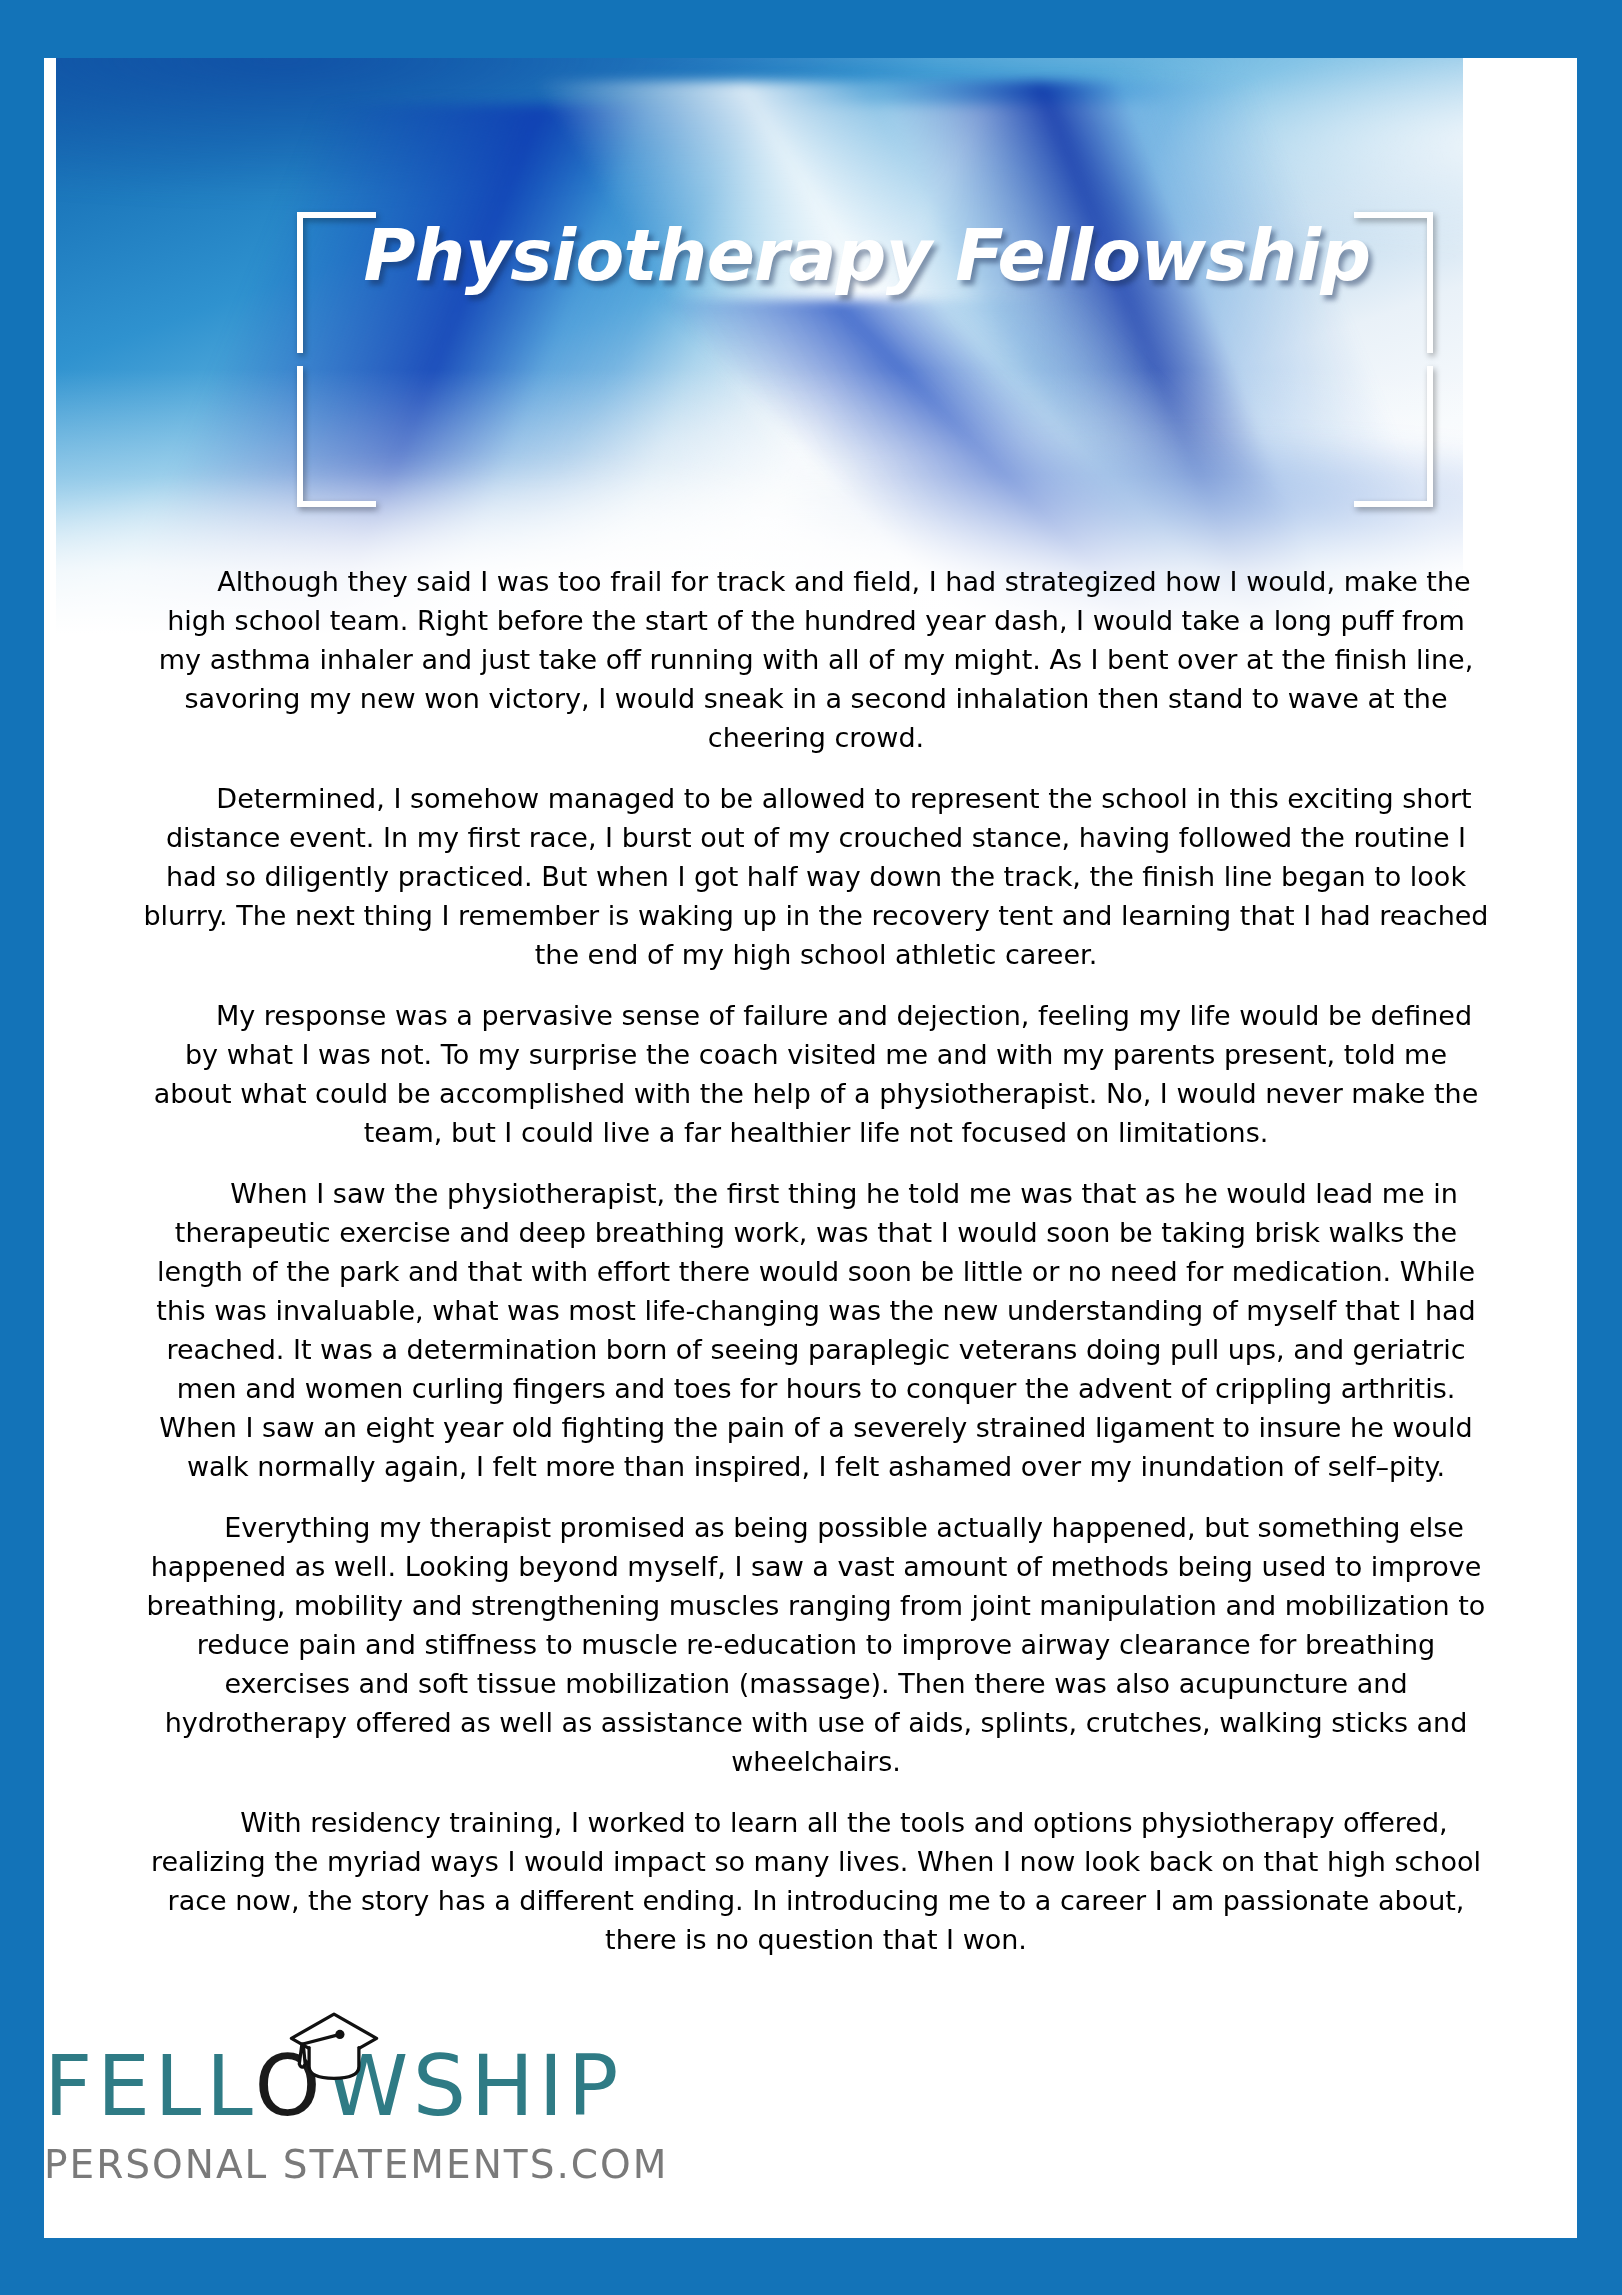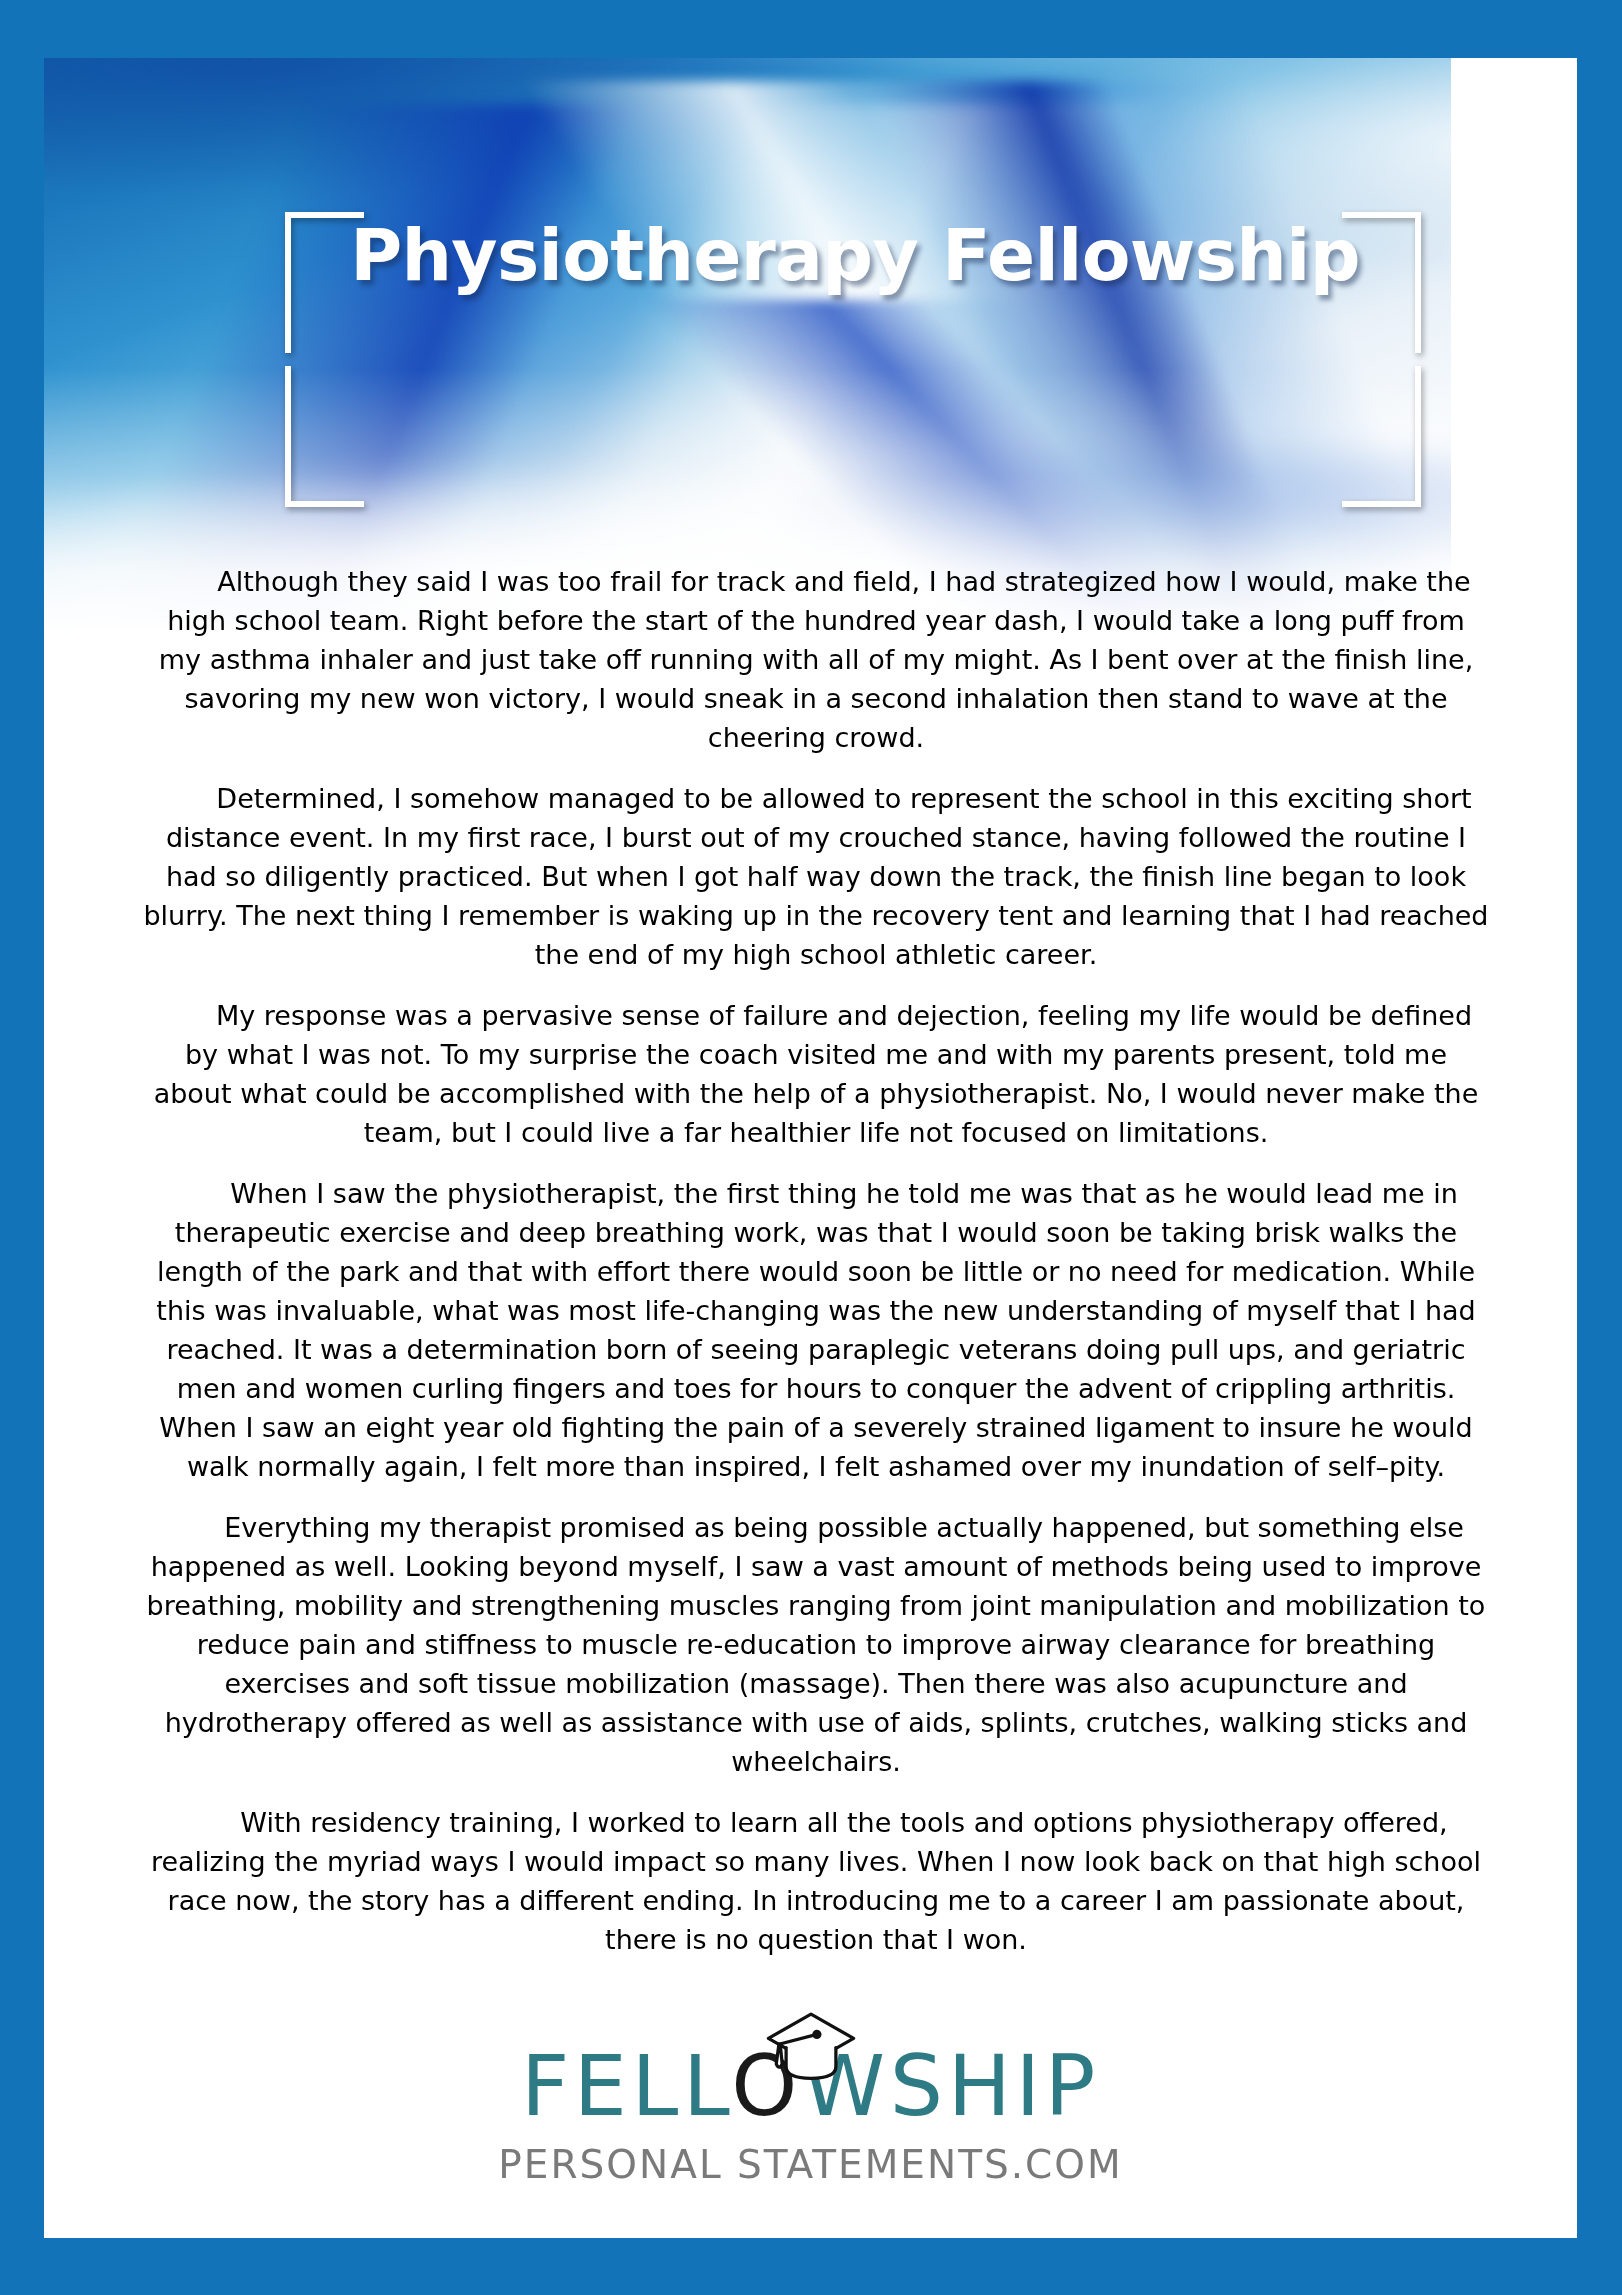--- a/index.html
+++ b/index.html
@@ -28,25 +28,26 @@
     top: 58px;
     width: 1533px;
     height: 2180px;
     background: #ffffff;
     overflow: hidden;
   }
 
   
   #banner {
     position: absolute;
-    left: 0;
+    left: 12px;
     top: 0;
     width: 1407px;
     height: 576px;
     overflow: hidden;
+    font-style: italic;
   }
   #banner .bg-base {
     position: absolute;
     inset: 0;
     background:
       linear-gradient(160deg,
         #1466ae 0%,
         #1d79bd 14%,
         #2f92cf 28%,
         #63b4e0 42%,
@@ -204,21 +205,21 @@
     margin: 0 0 22px 0;
     text-indent: 56px;
   }
 
   
   #logo {
     position: absolute;
     left: 0;
     right: 0;
     top: 1986px;
-    text-align: center;
+    text-align: left;
   }
   #logo-word {
     position: relative;
     display: inline-block;
     color: #2f7b85;
     font-family: "DejaVu Sans", sans-serif;
     font-weight: 400;
     font-size: 84px;
     letter-spacing: 4.6px;
     line-height: 1;

